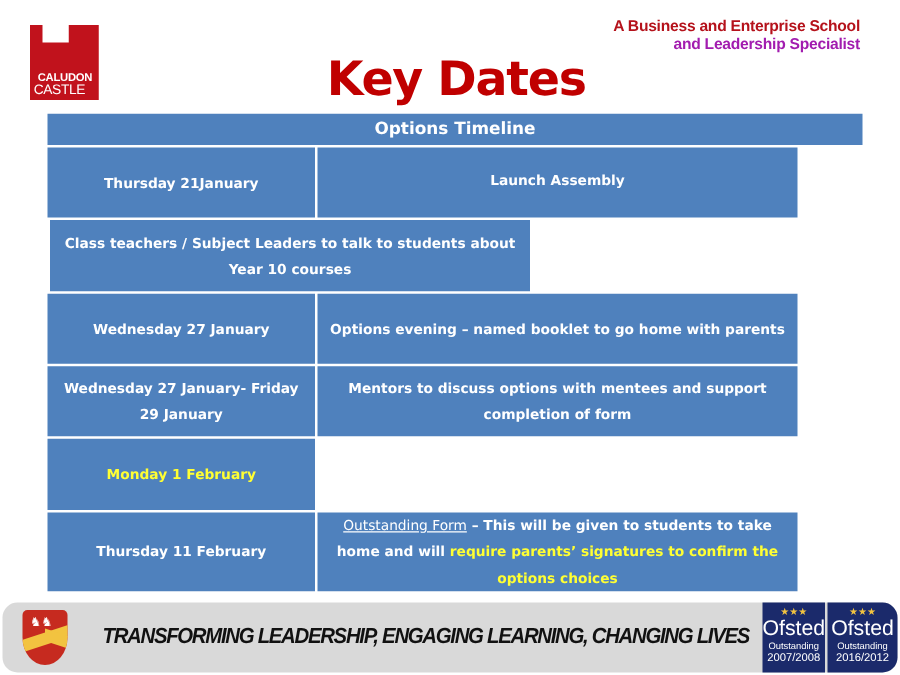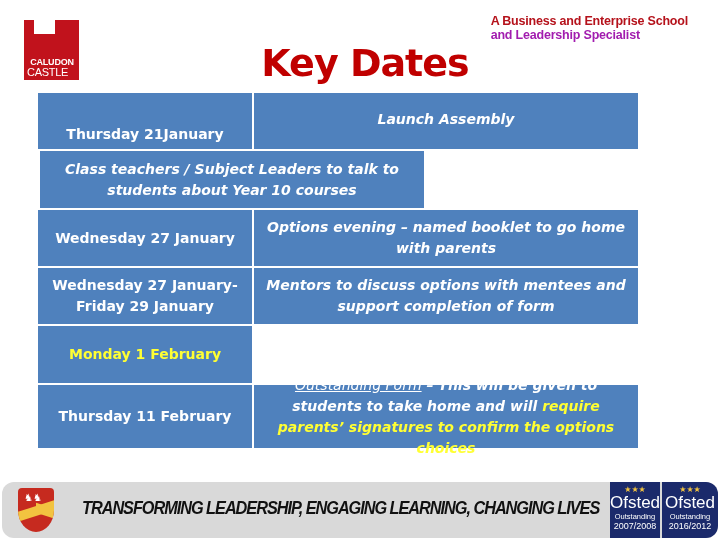--- a/index.html
+++ b/index.html
@@ -19,21 +19,21 @@
   .logo .l1 {
     position: absolute; left: 3px; top: 37px; width: 50px; text-align: center;
     color: #fff; font-weight: bold; font-size: 9px; letter-spacing: -0.2px;
   }
   .logo .l2 {
     position: absolute; left: 3px; top: 46px; width: 50px; text-align: left;
     color: #fff; font-size: 11px; letter-spacing: -0.3px;
   }
   
   .tagline {
-    position: absolute; right: 32px; top: 14px; 
+    position: absolute; right: 32px; top: 14px; text-align: right;
     font-weight: bold; font-size: 12.5px; line-height: 14px;
     font-family: "Liberation Sans", sans-serif; letter-spacing: -0.2px;
   }
   .tagline .t1 { color: #b5121b; }
   .tagline .t2 { color: #a21caf; }
   
   .title {
     position: absolute; left: 0; top: 38px; width: 720px; text-align: center;
     color: #c00000; font-weight: bold; font-size: 38px; line-height: 50px;
     font-family: "DejaVu Sans", sans-serif; letter-spacing: -1px;
@@ -45,26 +45,26 @@
     font-family: "DejaVu Sans", sans-serif;
   }
   .thead {
     height: 25px; background: #4f81bd; color: #fff;
     font-weight: bold; font-size: 13.5px; line-height: 25px; text-align: center;
   }
   .row {
     display: flex; margin-top: 2px; background: #ffffff;
   }
   .cell {
-    background: #4f81bd; color: #fff; font-weight: bold; font-size: 14px;
+    background: #4f81bd; color: #fff; font-weight: bold; font-size: 11px;
     line-height: 21px; text-align: center; display: flex; align-items: center; justify-content: center;
     box-sizing: border-box; padding: 0 4px;
   }
   .cell.date { width: 214px; }
-  .cell.desc { width: 384px; margin-left: 2px; font-style: italic; }
+  .cell.desc { width: 384px; margin-left: 2px; }
   .row:first-of-type .cell.date { align-items: flex-end; padding-bottom: 4px; }
   .row.r0 .cell.desc { align-items: flex-start; padding-top: 16px; }
   .yellow { color: #ffff33; }
   .normal { font-weight: normal; }
   .uline { text-decoration: underline; font-weight: normal; }
   
   .footer {
     position: absolute; left: 2px; top: 482px; width: 716px; height: 56px;
     background: #d9d9d9; border-radius: 12px;
   }
@@ -111,20 +111,21 @@
 </div>
 
 <div class="tagline">
   <div class="t1">A Business and Enterprise School</div>
   <div class="t2">and Leadership Specialist</div>
 </div>
 
 <div class="title">Key Dates</div>
 
 <div class="table">
+  <div class="thead">Options Timeline</div>
 
   <div class="row r0" style="height:56px">
     <div class="cell date">Thursday 21January</div>
     <div class="cell desc">Launch Assembly</div>
   </div>
   <div class="row" style="height:57px">
     <div class="cell desc">Class teachers / Subject Leaders to talk to students about Year 10 courses</div>
   </div>
   <div class="row" style="height:56px">
     <div class="cell date">Wednesday 27 January</div>

